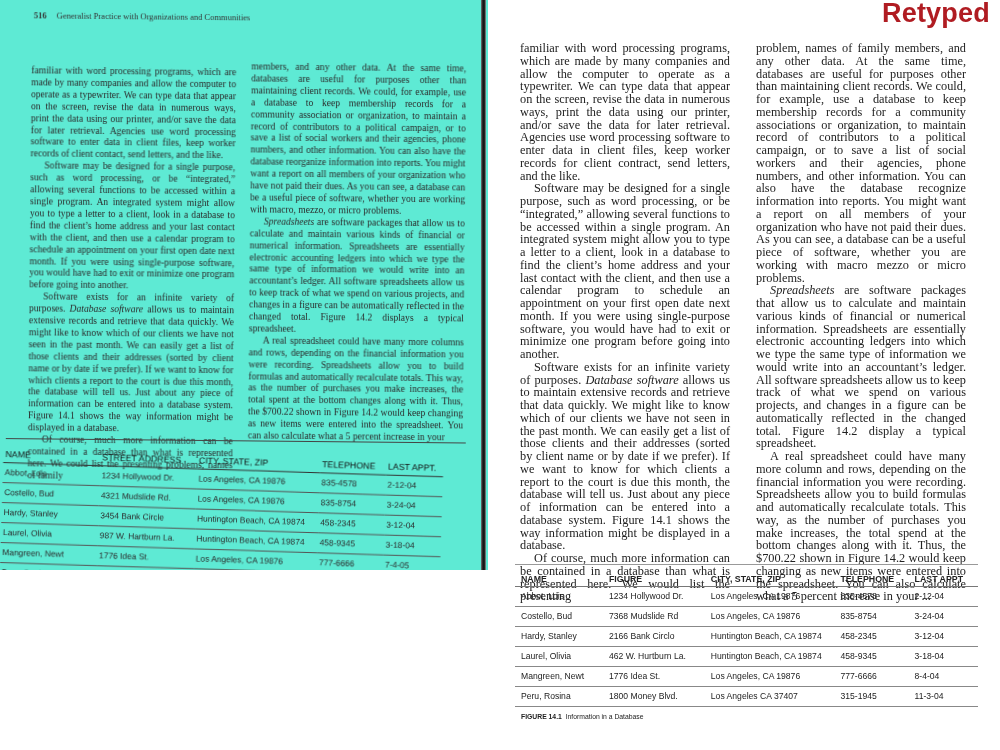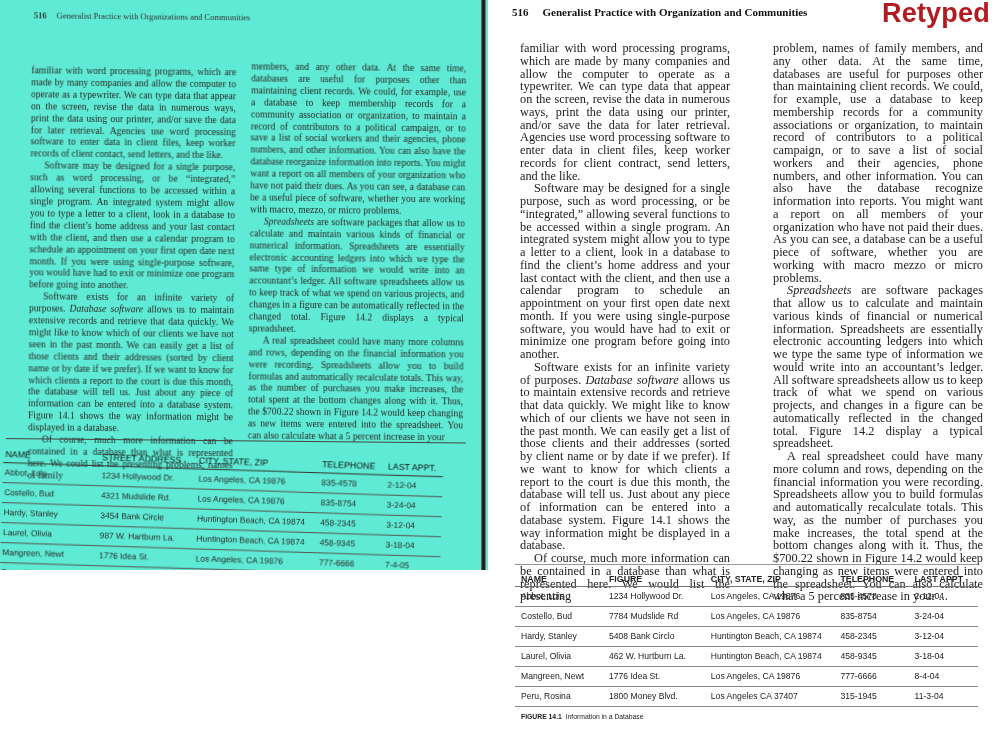--- a/index.html
+++ b/index.html
@@ -25,21 +25,21 @@
   .scan-caption { position: absolute; left: 6px; top: 600px; font-family: "Liberation Sans", sans-serif; font-size: 7.2px; color: #222; }
   .scan-caption b { font-weight: 900; letter-spacing: 0.3px; margin-right: 6px; }
 
   
   .retyped { position: absolute; left: 500px; top: 0; width: 500px; height: 750px; background: #fff; }
   .rt-header { position: absolute; left: 12px; top: 6px; font-size: 11px; font-weight: bold; color: #111; white-space: nowrap; }
   .rt-header .pg { margin-right: 14px; }
   .rt-badge { position: absolute; left: 382px; top: -2px; font-family: "Liberation Sans", sans-serif; font-weight: bold; font-size: 27px; color: #b01c22; letter-spacing: 0.2px; }
   .rt-col { position: absolute; top: 42px; width: 210px; font-size: 12.3px; line-height: 12.75px; text-align: justify; color: #222; }
   .rt-col.c1 { left: 20px; }
-  .rt-col.c2 { left: 273px; width: 210px; }
+  .rt-col.c2 { left: 256px; width: 210px; }
   .rt-col p { margin: 0; text-indent: 14px; }
   .rt-col p.first { text-indent: 0; }
   .rt-col em { font-style: italic; }
   .rt-rule { position: absolute; left: 15px; width: 463px; height: 1px; background: #999; top: 564px; }
   .rt-table { position: absolute; left: 15px; top: 572px; width: 463px; font-family: "Liberation Sans", sans-serif; font-size: 8.6px; color: #222; }
   .rt-table table { border-collapse: collapse; width: 100%; }
   .rt-table th { text-align: left; font-weight: bold; font-size: 8.8px; padding: 2px 6px 2px 6px; vertical-align: bottom; border-bottom: 1px solid #777; line-height: 10px; }
   .rt-table td { padding: 4px 6px 5px; border-bottom: 1px solid #888; white-space: nowrap; height: 8px; }
   .rt-caption { position: absolute; left: 21px; top: 713px; font-family: "Liberation Sans", sans-serif; font-size: 6.8px; color: #222; }
   .rt-caption b { font-weight: bold; margin-right: 2px; }
@@ -127,23 +127,20 @@
     </div>
 
     <div class="scan-caption">
       <b>FIGURE 14.1</b><span>Information in a Database</span>
     </div>
   </div>
   <div class="scan-edge"></div>
 </div>
 
 <div class="retyped">
-  <div class="rt-header">
-    <span class="pg">516</span><span>Generalist Practice with Organization and Communities</span>
-  </div>
   <div class="rt-badge" style="color: rgb(176, 28, 34);">Retyped</div>
 
   <div class="rt-col c1">
     <p class="first">familiar with word processing programs, which are made by many companies and allow the computer to operate as a typewriter. We can type data that appear on the screen, revise the data in numerous ways, print the data using our printer, and/or save the data for later retrieval. Agencies use word processing software to enter data in client files, keep worker records for client contract, send letters, and the like.</p>
     <p>Software may be designed for a single purpose, such as word processing, or be “integrated,” allowing several functions to be accessed within a single program. An integrated system might allow you to type a letter to a client, look in a database to find the client’s home address and your last contact with the client, and then use a calendar program to schedule an appointment on your first open date next month. If you were using single-purpose software, you would have had to exit or minimize one program before going into another.</p>
     <p><span>Software exists for an infinite variety of purposes. </span><em>Database software</em><span> allows us to maintain extensive records and retrieve that data quickly. We might like to know which of our clients we have not seen in the past month. We can easily get a list of those clients and their addresses (sorted by client name or by date if we prefer). If we want to know for which clients a report to the court is due this month, the database will tell us. Just about any piece of information can be entered into a database system. Figure 14.1 shows the way information might be displayed in a database.</span></p>
     <p>Of course, much more information can be contained in a database than what is represented here. We would list the presenting</p>
   </div>
 
   <div class="rt-col c2">
@@ -168,28 +165,28 @@
       <tbody>
         <tr>
           <td>Abbot, Lois</td>
             <td>1234 Hollywood Dr.</td>
             <td>Los Angeles, CA 19876</td>
             <td>835-4578</td>
             <td>2-12-04</td>
         </tr>
         <tr>
           <td>Costello, Bud</td>
-            <td>7784 Mudslide Rd</td>
+            <td>7368 Mudslide Rd</td>
             <td>Los Angeles, CA 19876</td>
             <td>835-8754</td>
             <td>3-24-04</td>
         </tr>
         <tr>
           <td>Hardy, Stanley</td>
-            <td>5408 Bank Circlo</td>
+            <td>2166 Bank Circlo</td>
             <td>Huntington Beach, CA 19874</td>
             <td>458-2345</td>
             <td>3-12-04</td>
         </tr>
         <tr>
           <td>Laurel, Olivia</td>
             <td>462 W. Hurtburn La.</td>
             <td>Huntington Beach, CA 19874</td>
             <td>458-9345</td>
             <td>3-18-04</td>

